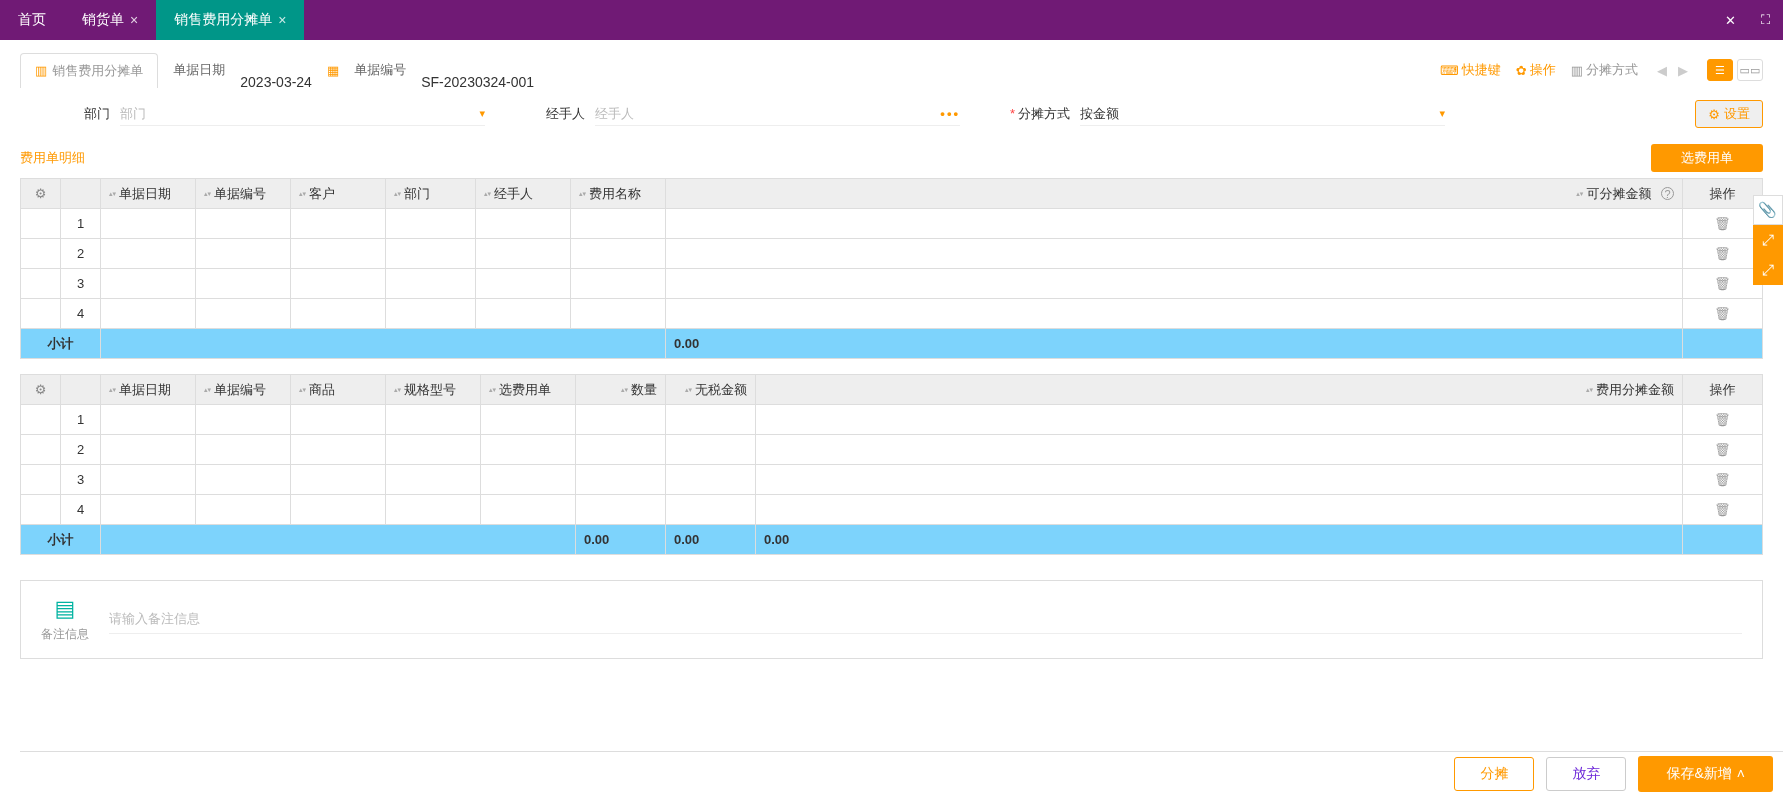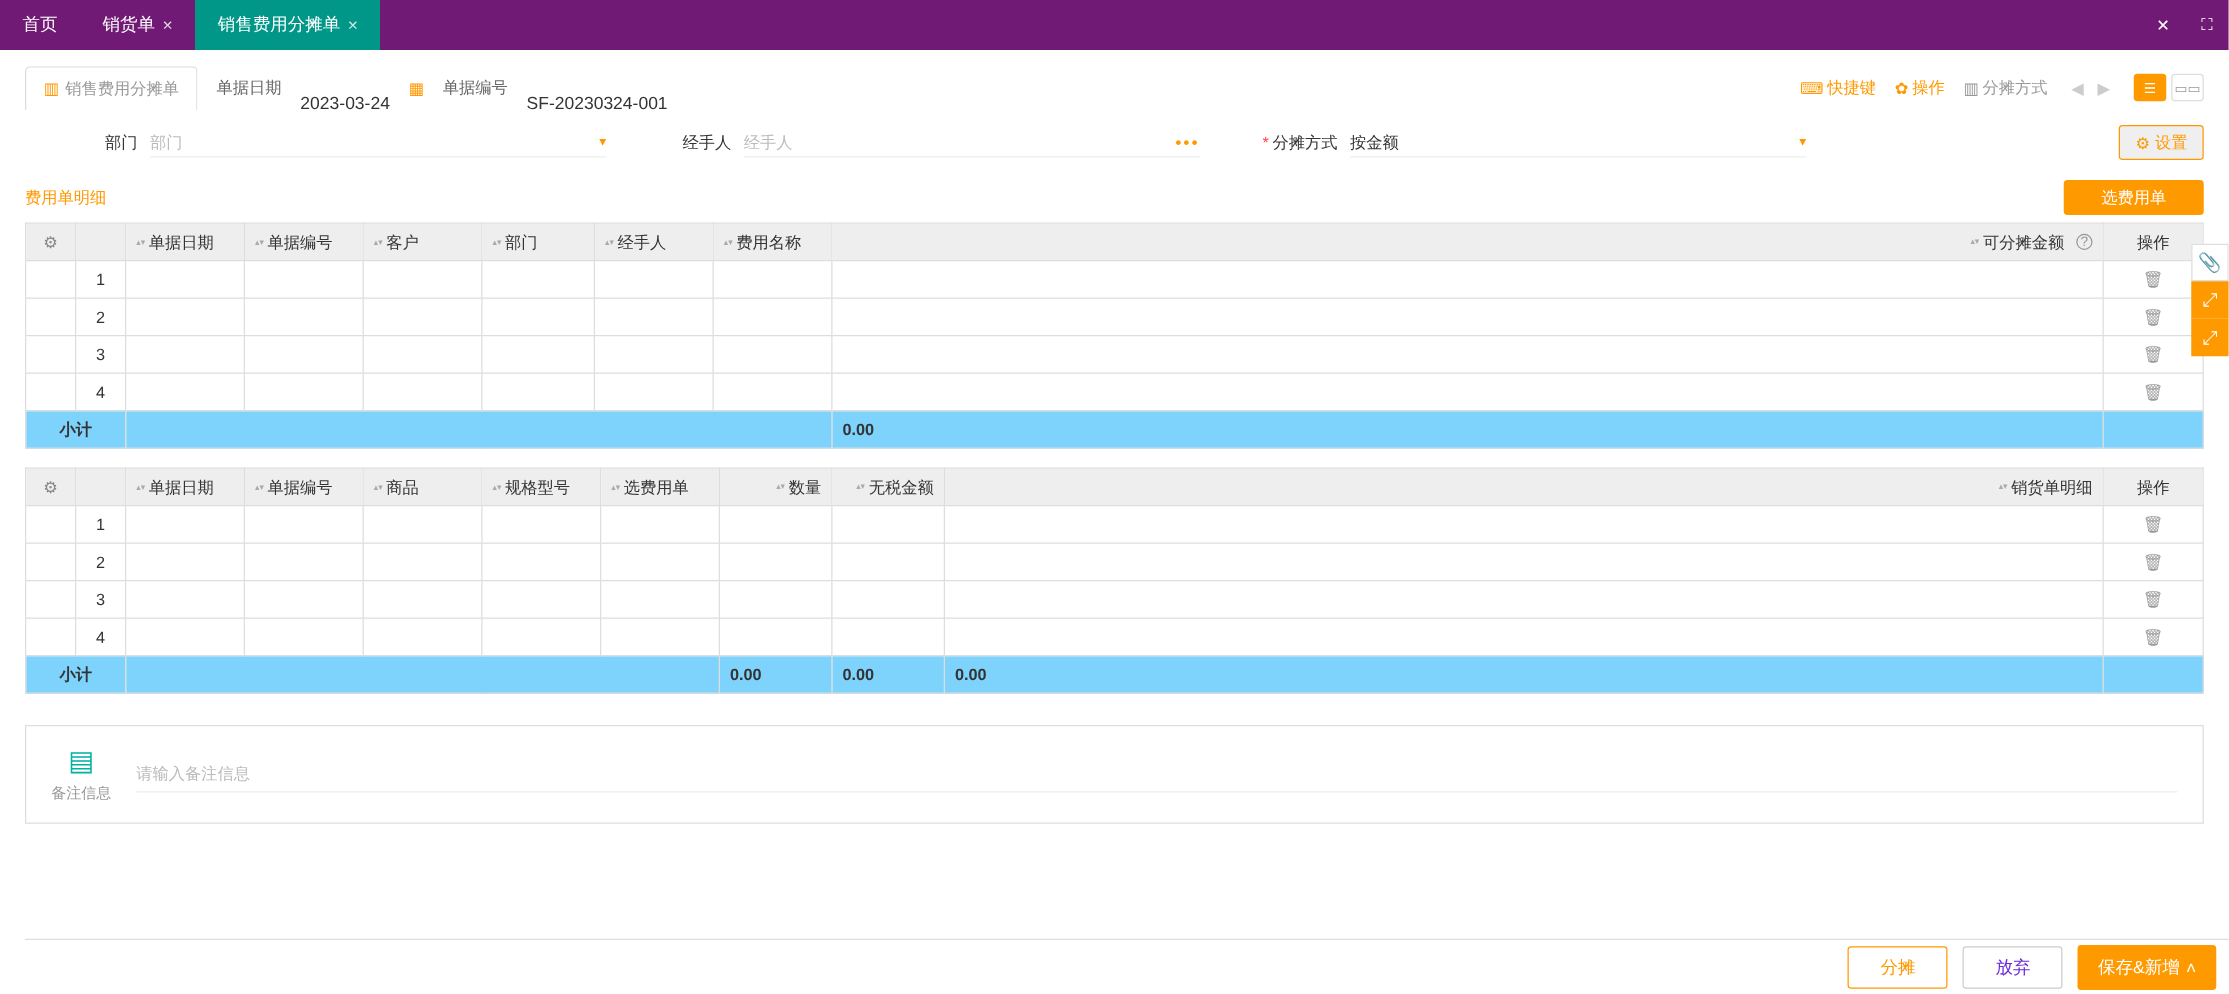--- a/index.html
+++ b/index.html
@@ -66,21 +66,21 @@
     .remarks-left { display: flex; flex-direction: column; align-items: center; gap: 4px; color: #999; font-size: 12px; }
     .remarks-icon { color: #00b3a1; font-size: 22px; }
     .remarks-input { flex: 1; border: none; outline: none; border-bottom: 1px solid #eee; padding: 6px 0; font-size: 13px; font-family: Liberation Serif, serif; }
     .remarks-input::placeholder { color: #bbb; }
     
     
     .footer-bar { position: absolute; bottom: 0; left: 20px; right: 0; height: 44px; border-top: 1px solid #ddd; display: flex; align-items: center; justify-content: flex-end; gap: 12px; padding: 0 10px 0 20px; background: #fff; }
     .btn { padding: 7px 25px; border-radius: 3px; cursor: pointer; font-size: 14px; }
     .btn-outline { border: 1px solid #f90; color: #f90; background: #fff; }
     .btn-gray-outline { border: 1px solid #ccc; color: #6d28d9; background: #fff; }
-    .btn-primary { background: #f90; color: #fff; border: none; display: flex; align-items: center; gap: 5px; padding: 9px 16px; }
+    .btn-primary { background: #f90; color: #fff; border: none; display: flex; align-items: center; gap: 5px; padding: 9px 28px; }
     
     
     .float-right { position: absolute; right: 0; top: 195px; display: flex; flex-direction: column; }
     .float-btn { width: 30px; height: 30px; display: flex; align-items: center; justify-content: center; cursor: pointer; font-size: 15px; }
     .float-btn.gray { color: #999; border: 1px solid #ddd; background: #fff; }
     .float-btn.orange { background: #f90; color: #fff; }
     
     .tr-right { text-align: left; }
     .tr-left { text-align: left; }
   </style>
@@ -330,21 +330,21 @@
           </th>
         <th class="tr-right">
             <span class="th-text" style="float:right">
               <span class="sort-icon">▴▾</span>
               <span>无税金额</span>
             </span>
           </th>
         <th class="tr-right">
             <span class="th-text" style="float:right">
               <span class="sort-icon">▴▾</span>
-              <span>销货单明细</span>
+              <span>费用分摊金额</span>
             </span>
           </th>
         <th class="ops-col"><span>操作</span></th>
       </tr>
     </thead>
     <tbody>
       <tr>
           <td></td>
           <td class="row-num">1</td>
           <td></td>

